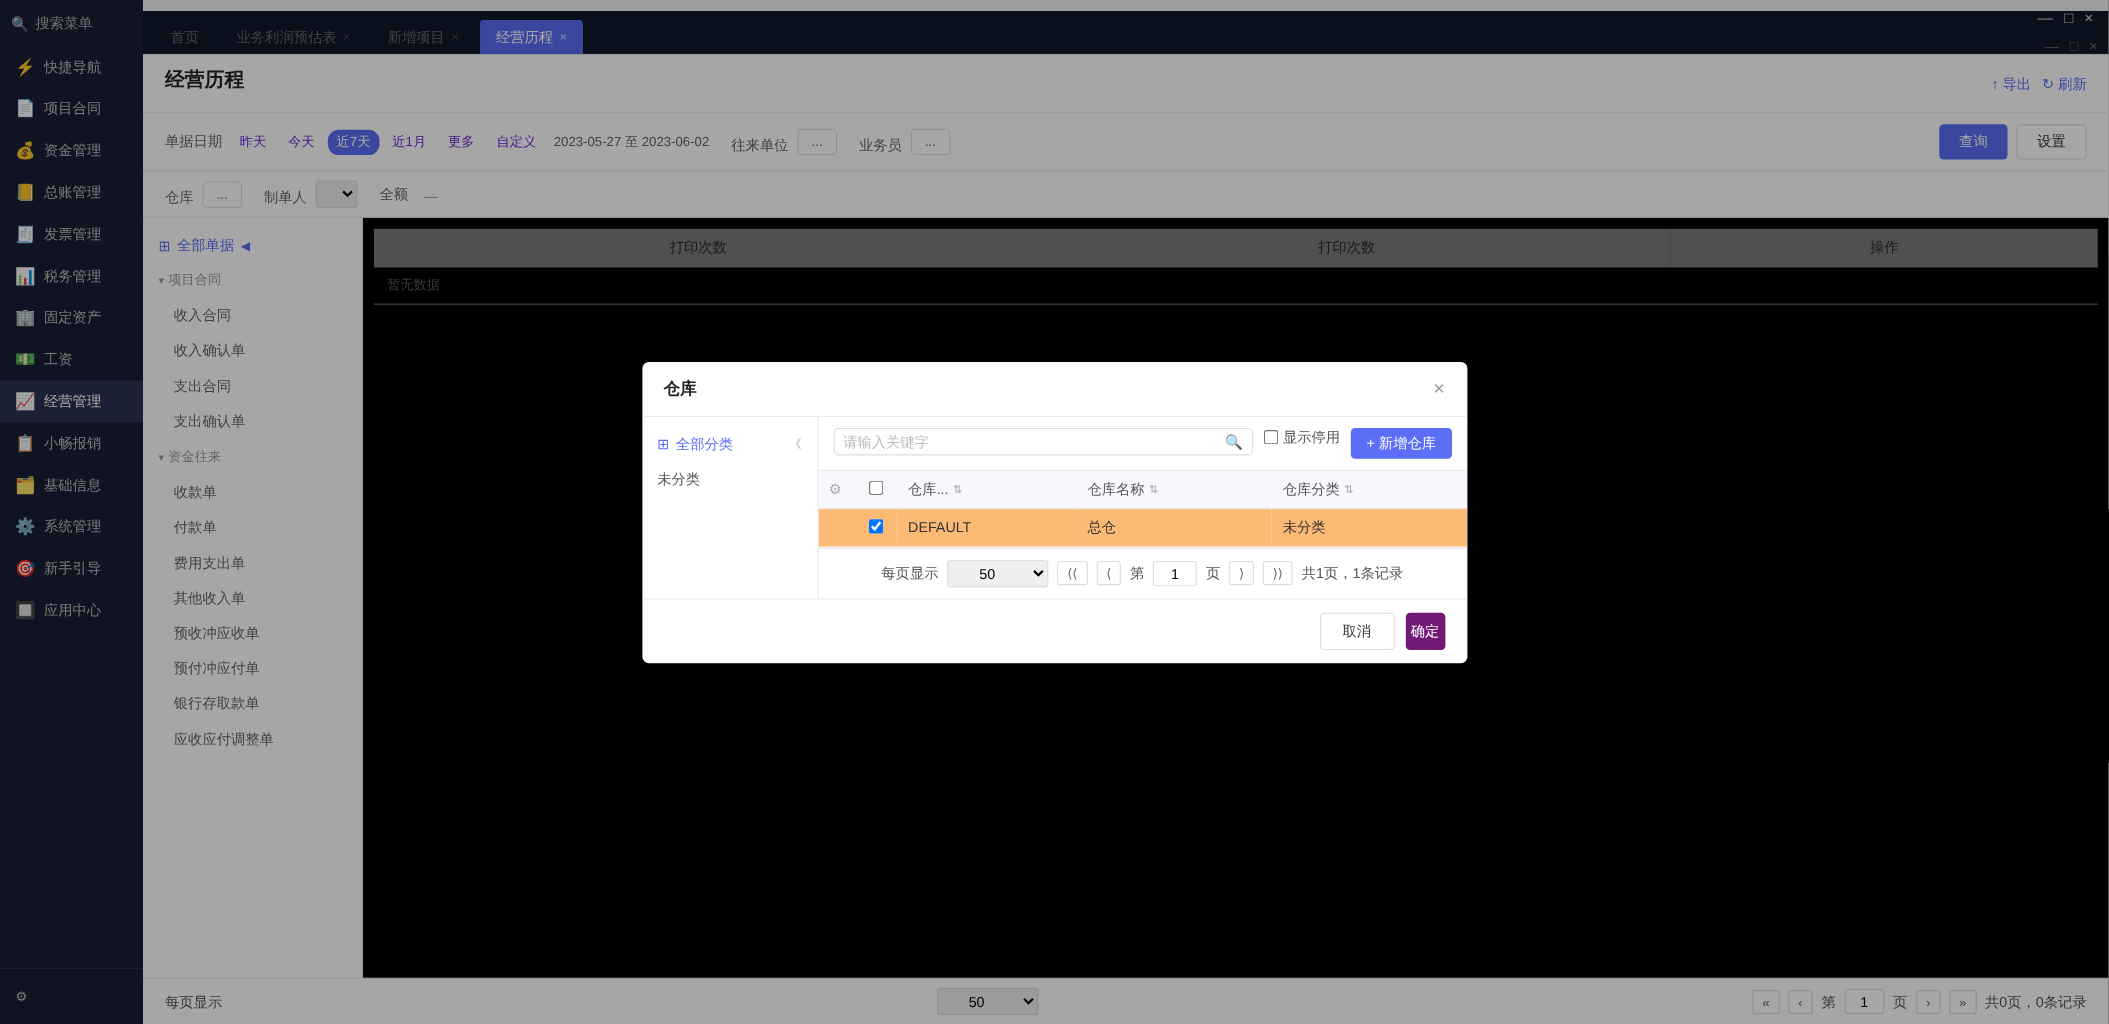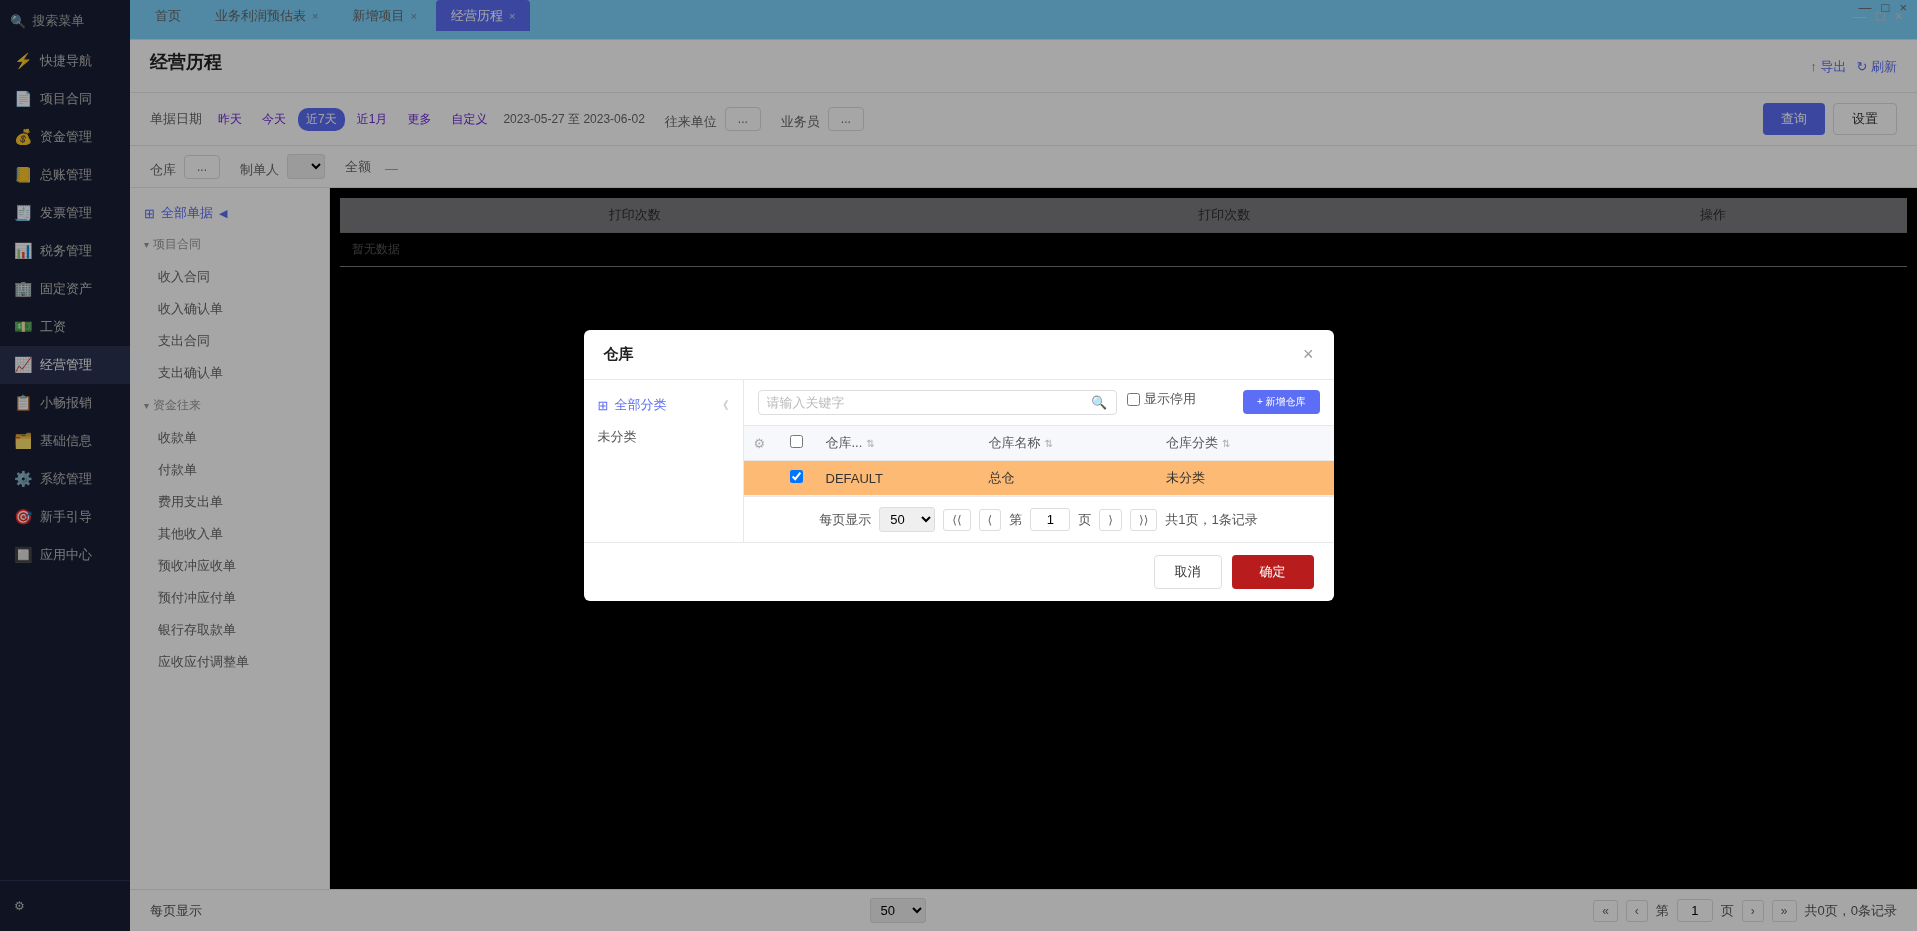--- a/index.html
+++ b/index.html
@@ -55,27 +55,28 @@
       flex: 1;
       display: flex;
       flex-direction: column;
       height: 100%;
       overflow: hidden;
     }
 
     
     .tab-bar {
       display: flex;
-      align-items: flex-start;
-      background: #7dd3fc;
+      align-items: flex-end;
+      background: #0f172a;
       border-bottom: 1px solid #e0e0e0;
       padding: 0 10px;
       height: 40px;
       gap: 4px;
       flex-shrink: 0;
+      margin-top: 10px;
     }
     .tab {
       padding: 6px 14px;
       border-radius: 4px 4px 0 0;
       font-size: 13px;
       cursor: pointer;
       display: flex;
       align-items: center;
       gap: 6px;
       border: 1px solid transparent;
@@ -331,23 +332,22 @@
       color: #555;
       cursor: pointer;
     }
     .btn-add {
       padding: 5px 14px;
       background: #5b6ef5;
       color: #fff;
       border: none;
       border-radius: 4px;
       cursor: pointer;
-      font-size: 10px;
+      font-size: 13px;
       white-space: nowrap;
-      margin-left: 37px;
     }
 
     
     .modal-table-wrap {
       flex: 1;
       overflow: auto;
     }
     .modal-table {
       width: 100%;
       border-collapse: collapse;
@@ -396,21 +396,21 @@
       width: 40px;
       text-align: center;
       border: 1px solid #ddd;
       border-radius: 3px;
       padding: 3px 4px;
       font-size: 13px;
     }
     .page-select {
       border: 1px solid #ddd;
       border-radius: 3px;
-      padding: 3px 6px;
+      padding: 3px 24px;
       font-size: 13px;
     }
 
     
     .modal-footer {
       display: flex;
       justify-content: flex-end;
       gap: 10px;
       padding: 12px 20px;
       border-top: 1px solid #e8e8e8;
@@ -418,22 +418,22 @@
     .btn-cancel {
       padding: 7px 20px;
       border: 1px solid #ddd;
       border-radius: 4px;
       background: #fff;
       cursor: pointer;
       font-size: 13px;
       color: #333;
     }
     .btn-confirm {
-      padding: 7px 28px;
-      background: #b91c1c;
+      padding: 7px 5px;
+      background: #701a75;
       color: #fff;
       border: none;
       border-radius: 4px;
       cursor: pointer;
       font-size: 13px;
     }
 
     
     .bg-table {
       width: 100%;

